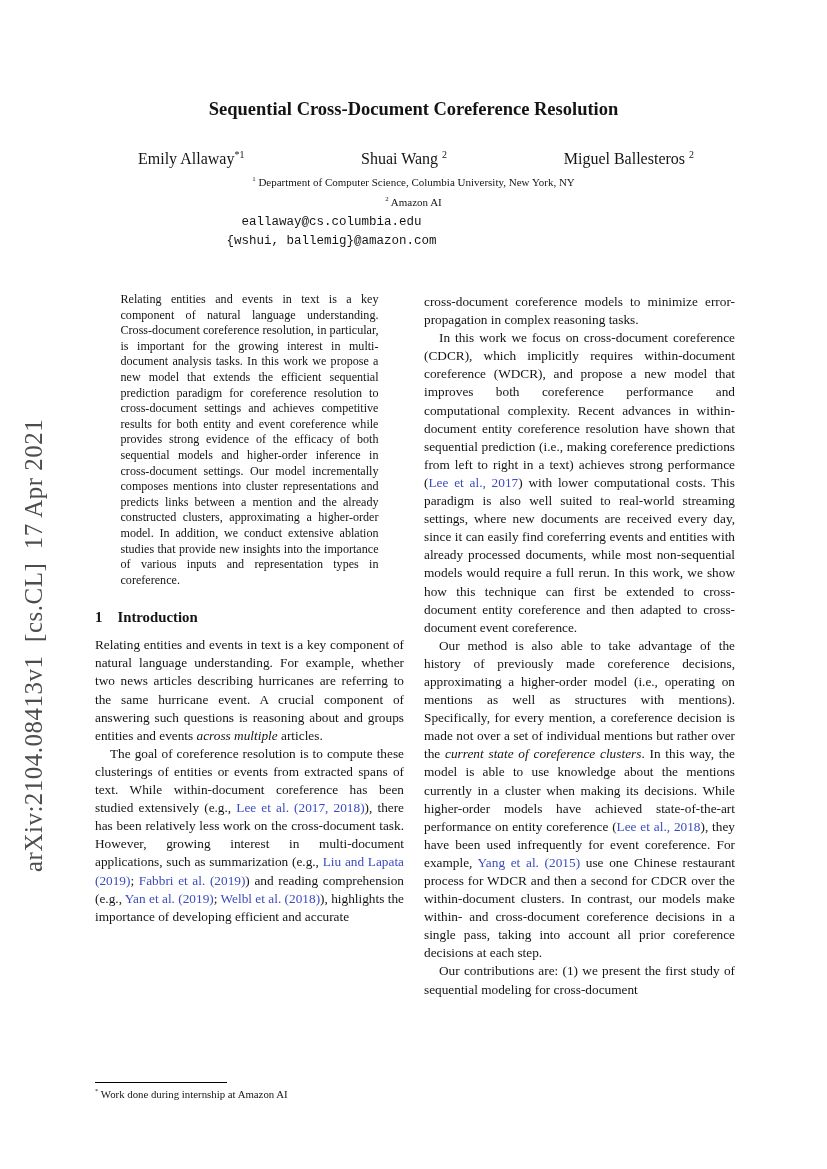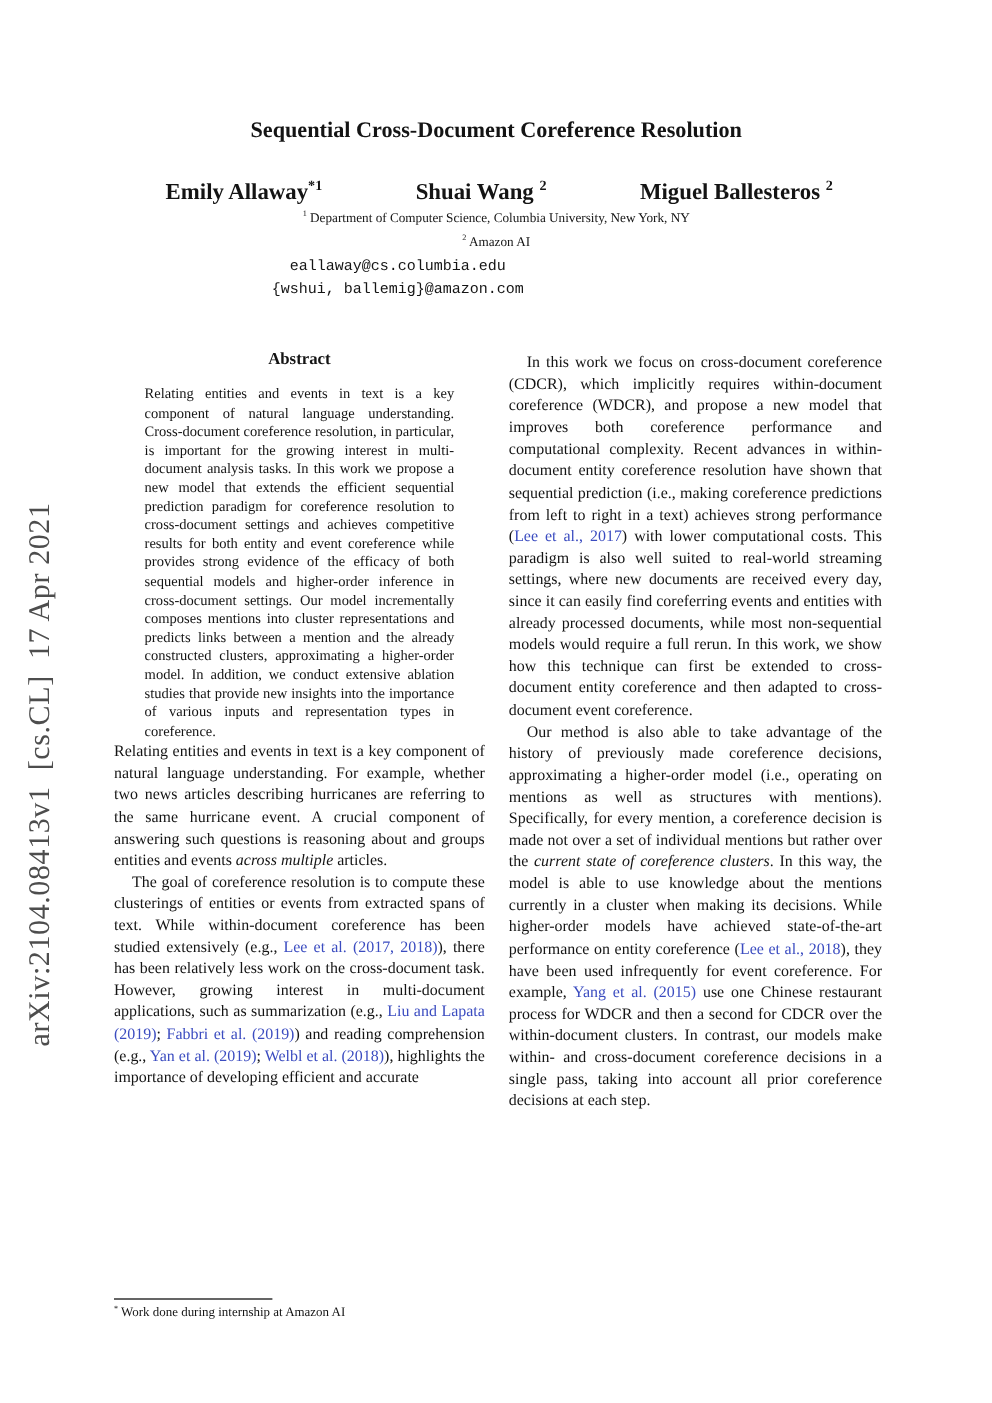--- a/index.html
+++ b/index.html
@@ -22,21 +22,21 @@
     color: #4d4d4d;
   }
 
   .title {
     position: absolute; top: 99px; left: 0; width: 827px; margin: 0;
     text-align: center; font-size: 18.5px; font-weight: 700;
   }
   .authors {
     position: absolute; top: 150px; left: 138px; width: 556px;
     display: flex; justify-content: space-between;
-    font-size: 19px; font-weight: 700; align-items: flex-end;
+    font-size: 16px; font-weight: 400; align-items: flex-end;
   }
   .affil { position: absolute; left: 0; width: 827px; text-align: center; font-size: 11px; }
   .affil1 { top: 176px; }
   .affil2 { top: 196px; }
   .email {
     position: absolute; left: 0; width: 663px; text-align: center;
     font-family: "Liberation Mono", monospace; font-size: 12.5px;
   }
   .email1 { top: 215px; }
   .email2 { top: 234px; }
@@ -78,30 +78,34 @@
   </div>
 
   <div class="affil affil1"><sup>1</sup><span> Department of Computer Science, Columbia University, New York, NY</span></div>
   <div class="affil affil2"><sup>2</sup><span> Amazon AI</span></div>
 
   <div class="email email1">eallaway@cs.columbia.edu</div>
   <div class="email email2">{wshui, ballemig}@amazon.com</div>
 
   <div class="col col-left">
     <div class="abstract">
-      <div class="abs-head">Abstract</div>
       <div class="abs-text">Relating entities and events in text is a key component of natural language understanding. Cross-document coreference resolution, in particular, is important for the growing interest in multi-document analysis tasks. In this work we propose a new model that extends the efficient sequential prediction paradigm for coreference resolution to cross-document settings and achieves competitive results for both entity and event coreference while provides strong evidence of the efficacy of both sequential models and higher-order inference in cross-document settings. Our model incrementally composes mentions into cluster representations and predicts links between a mention and the already constructed clusters, approximating a higher-order model. In addition, we conduct extensive ablation studies that provide new insights into the importance of various inputs and representation types in coreference.</div>
+    </div>
+    <div class="sec-head">
+      <span class="sec-num">1</span><span>Introduction</span>
     </div>
     <p class="para"><span>Relating entities and events in text is a key component of natural language understanding. For example, whether two news articles describing hurricanes are referring to the same hurricane event. A crucial component of answering such questions is reasoning about and groups entities and events </span><span class="it">across multiple</span><span> articles.</span></p>
     <p class="para ind"><span>The goal of coreference resolution is to compute these clusterings of entities or events from extracted spans of text. While within-document coreference has been studied extensively (e.g., </span><span class="cite">Lee et al. (2017, 2018)</span><span>), there has been relatively less work on the cross-document task. However, growing interest in multi-document applications, such as summarization (e.g., </span><span class="cite">Liu and Lapata (2019)</span><span>; </span><span class="cite">Fabbri et al. (2019)</span><span>) and reading comprehension (e.g., </span><span class="cite">Yan et al. (2019)</span><span>; </span><span class="cite">Welbl et al. (2018)</span><span>), highlights the importance of developing efficient and accurate</span></p>
   </div>
 
   <div class="col col-right">
+    <p class="para"><span>cross-document coreference models to minimize error-propagation in complex reasoning tasks.</span></p>
     <p class="para ind"><span>In this work we focus on cross-document coreference (CDCR), which implicitly requires within-document coreference (WDCR), and propose a new model that improves both coreference performance and computational complexity. Recent advances in within-document entity coreference resolution have shown that sequential prediction (i.e., making coreference predictions from left to right in a text) achieves strong performance (</span><span class="cite">Lee et al., 2017</span><span>) with lower computational costs. This paradigm is also well suited to real-world streaming settings, where new documents are received every day, since it can easily find coreferring events and entities with already processed documents, while most non-sequential models would require a full rerun. In this work, we show how this technique can first be extended to cross-document entity coreference and then adapted to cross-document event coreference.</span></p>
     <p class="para ind"><span>Our method is also able to take advantage of the history of previously made coreference decisions, approximating a higher-order model (i.e., operating on mentions as well as structures with mentions). Specifically, for every mention, a coreference decision is made not over a set of individual mentions but rather over the </span><span class="it">current state of coreference clusters</span><span>. In this way, the model is able to use knowledge about the mentions currently in a cluster when making its decisions. While higher-order models have achieved state-of-the-art performance on entity coreference (</span><span class="cite">Lee et al., 2018</span><span>), they have been used infrequently for event coreference. For example, </span><span class="cite">Yang et al. (2015)</span><span> use one Chinese restaurant process for WDCR and then a second for CDCR over the within-document clusters. In contrast, our models make within- and cross-document coreference decisions in a single pass, taking into account all prior coreference decisions at each step.</span></p>
+    <p class="para ind"><span>Our contributions are: (1) we present the first study of sequential modeling for cross-document</span></p>
   </div>
 
   <div class="footnote-area">
     <div class="foot-rule"></div>
     <div class="foot-text"><sup>*</sup> <span>Work done during internship at Amazon AI</span></div>
   </div>
 
 </div>
 
 </body></html>

